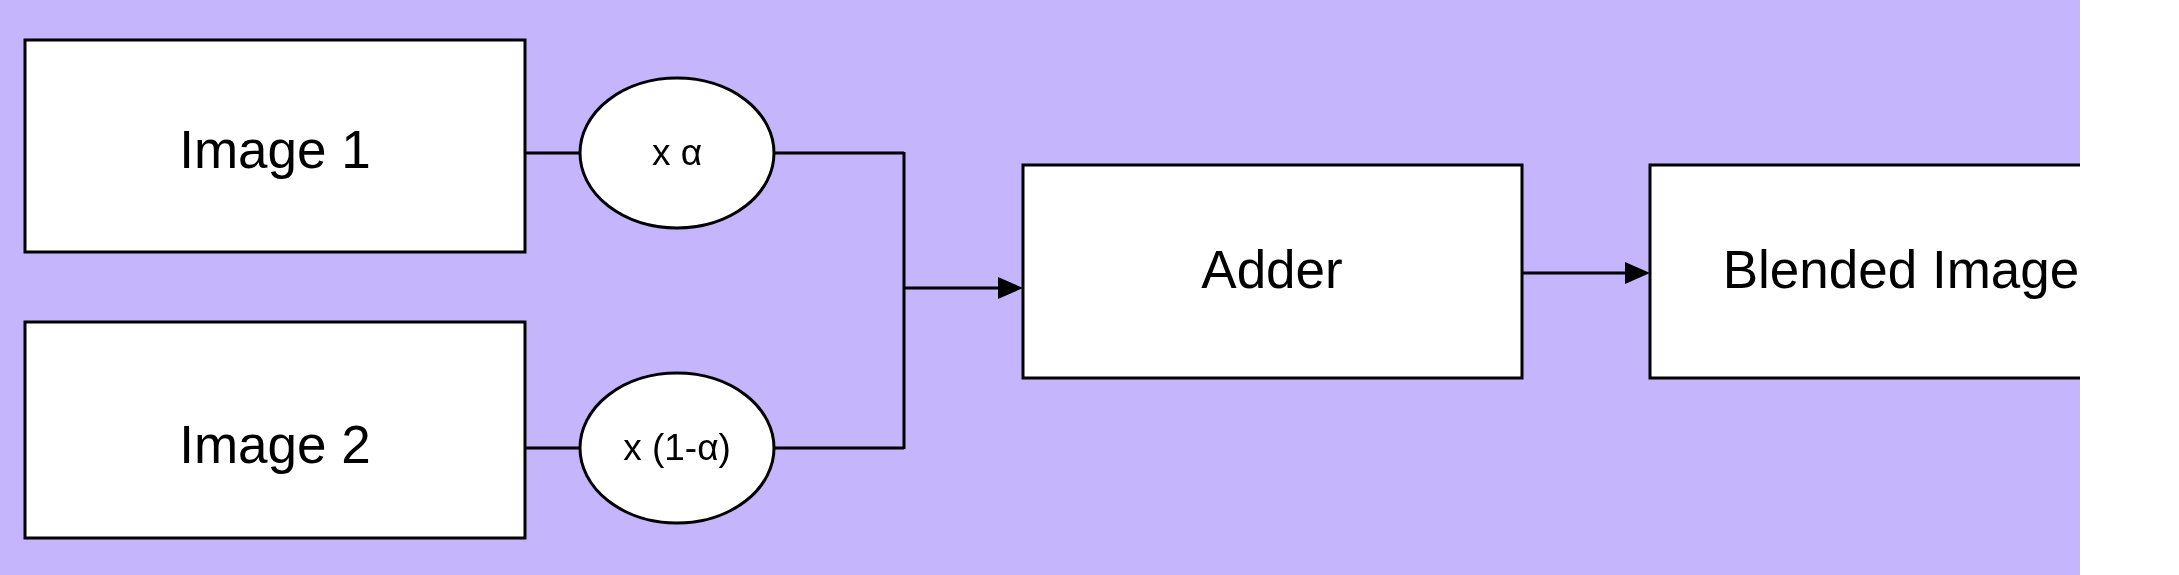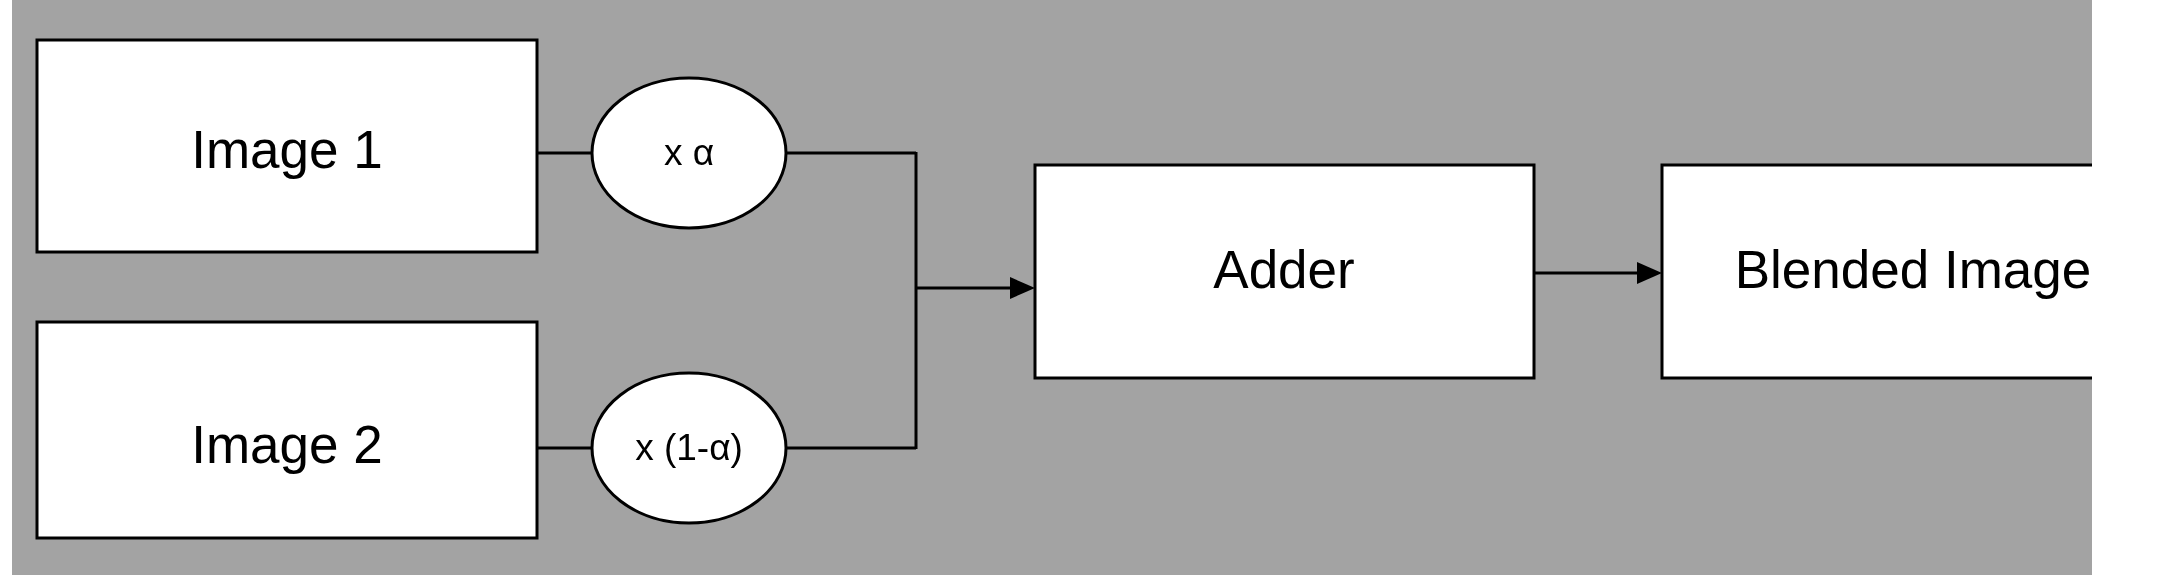--- a/index.html
+++ b/index.html
@@ -8,23 +8,22 @@
     padding: 0;
     background: #ffffff;
   }
   body {
     font-family: "Liberation Sans", sans-serif;
   }
   #canvas {
     position: relative;
     width: 2080px;
     height: 575px;
-    background: #a3a3a3;
+    background: #c4b5fd;
     overflow: hidden;
-    margin-left: 12px;
   }
   #diagram-svg {
     position: absolute;
     left: 0;
     top: 0;
     width: 2179px;
     height: 575px;
     display: block;
   }
   .node-box {

